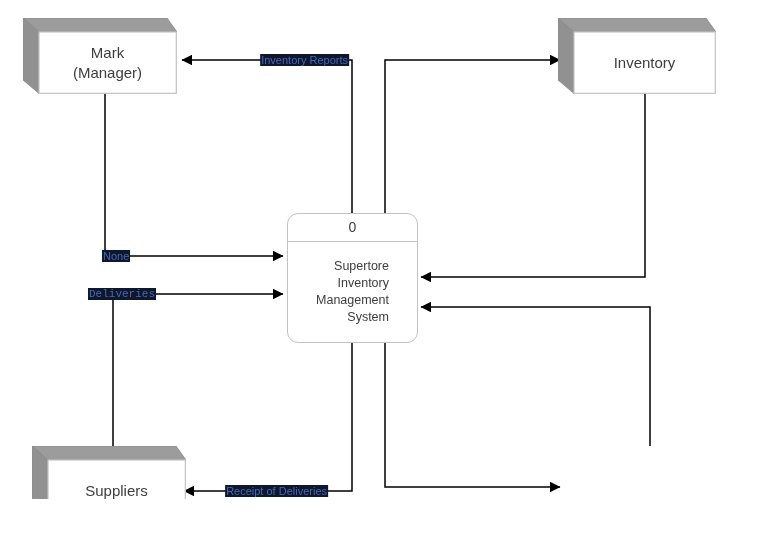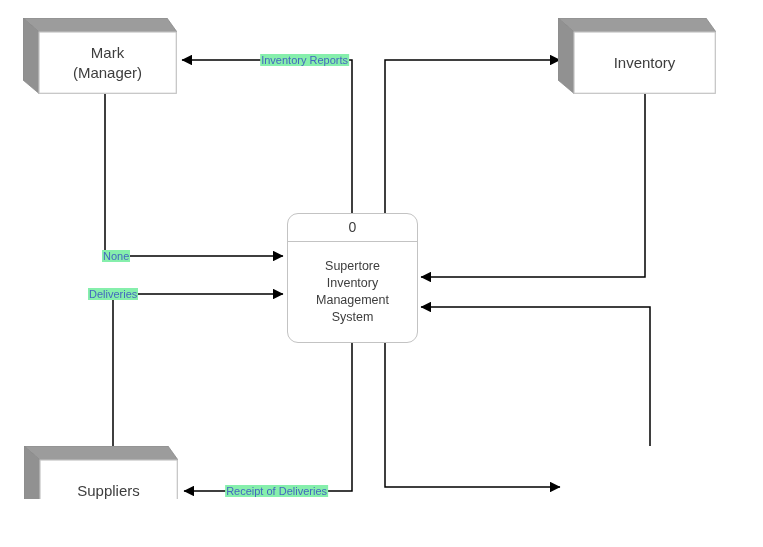--- a/index.html
+++ b/index.html
@@ -52,37 +52,37 @@
   }
   .process-header{
     height:27px;line-height:27px;
     text-align:center;
     font-size:14px;color:var(--ink);
     border-bottom:1px solid var(--box-border);
   }
   .process-body{
     height:calc(100% - 28px);
     display:flex;align-items:center;justify-content:center;
-    text-align:center;
+    text-align:right;
     white-space:pre-line;
     font-size:12.5px;line-height:17px;
     color:var(--ink);
   }
 
   .flow-label{
     position:absolute;
     font-size:11px;
     color:var(--flow-label);
-    background:#86efac;
+    background:#0f172a;
     padding:0 1px;
     white-space:nowrap;
   }
   .lbl-inventory-reports{left:349px;top:60px;transform:translate(-100%,-50%);}
   .lbl-none{left:102px;top:256px;transform:translateY(-50%);text-align:center;}
-  .lbl-deliveries{left:88px;top:294px;transform:translateY(-50%);}
+  .lbl-deliveries{left:88px;top:294px;transform:translateY(-50%);font-family:Liberation Mono, monospace;}
   .lbl-receipt{left:328px;top:491px;transform:translate(-100%,-50%);}
 </style>
 </head>
 <body>
 
 <div id="canvas">
 
   <svg id="connectors" width="763" height="547" viewBox="0 0 763 547">
     <defs>
       <marker id="arrow" viewBox="0 0 10 10" refX="9.5" refY="5" markerWidth="9" markerHeight="7" orient="auto-start-reverse">
@@ -111,21 +111,21 @@
 
   <div class="entity" style="left:558px;top:18px;width:158px;height:76px">
     <svg width="158" height="76" viewBox="0 0 158 76">
       <polygon class="face-top" points="0,0 148,0 158,14 16,14"></polygon>
       <polygon class="face-side" points="0,0 16,14 16,75.5 0,62"></polygon>
       <rect class="face-front" x="16" y="14" width="141.3" height="61.3"></rect>
     </svg>
     <div class="entity-label">Inventory</div>
   </div>
 
-  <div class="entity" style="left:24px;top:446px;width:154px;height:76px">
+  <div class="entity" style="left:32px;top:446px;width:154px;height:76px">
     <svg width="154" height="76" viewBox="0 0 154 76">
       <polygon class="face-top" points="0,0 144,0 154,14 16,14"></polygon>
       <polygon class="face-side" points="0,0 16,14 16,75.5 0,62"></polygon>
       <rect class="face-front" x="16" y="14" width="137.3" height="61.3"></rect>
     </svg>
     <div class="entity-label">Suppliers</div>
   </div>
 
 
   <div class="process">

